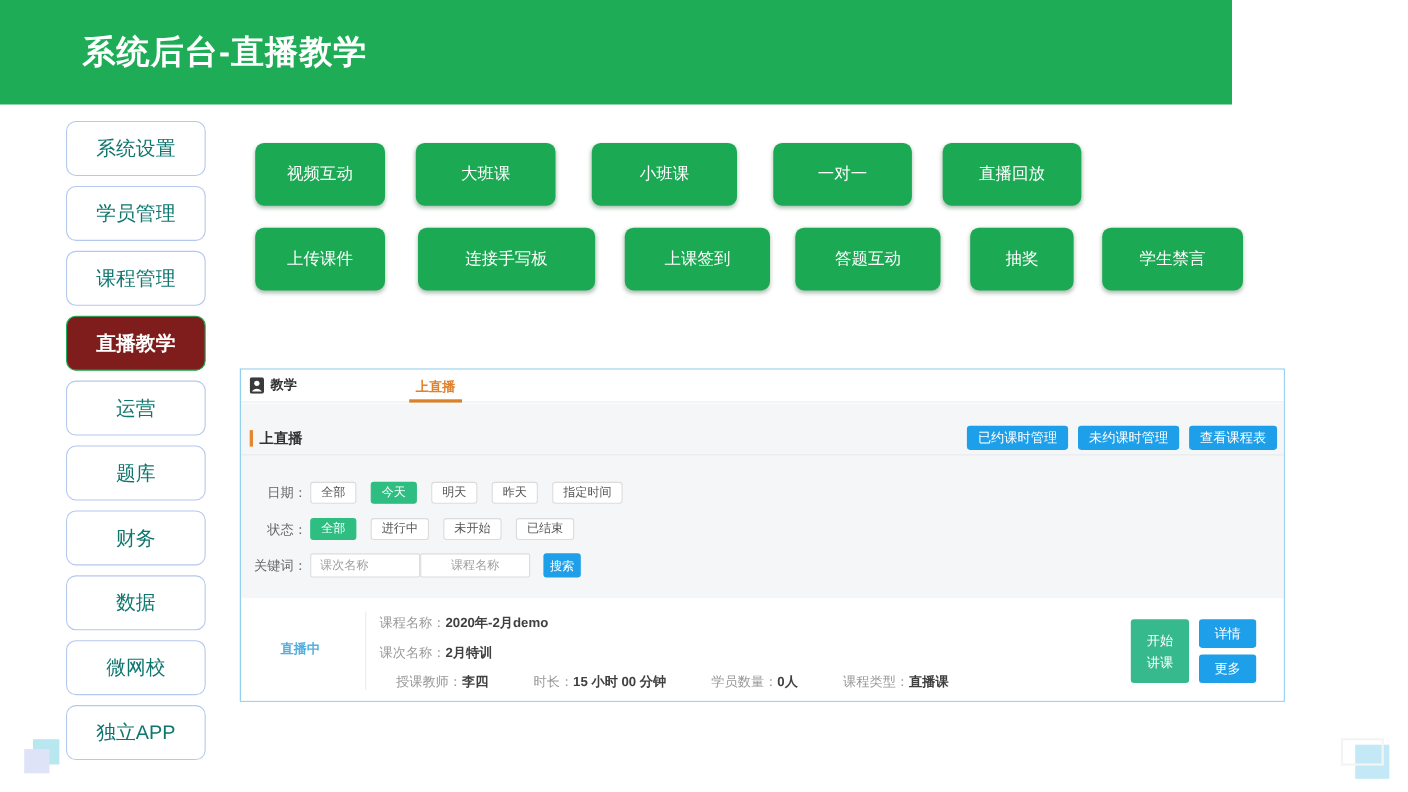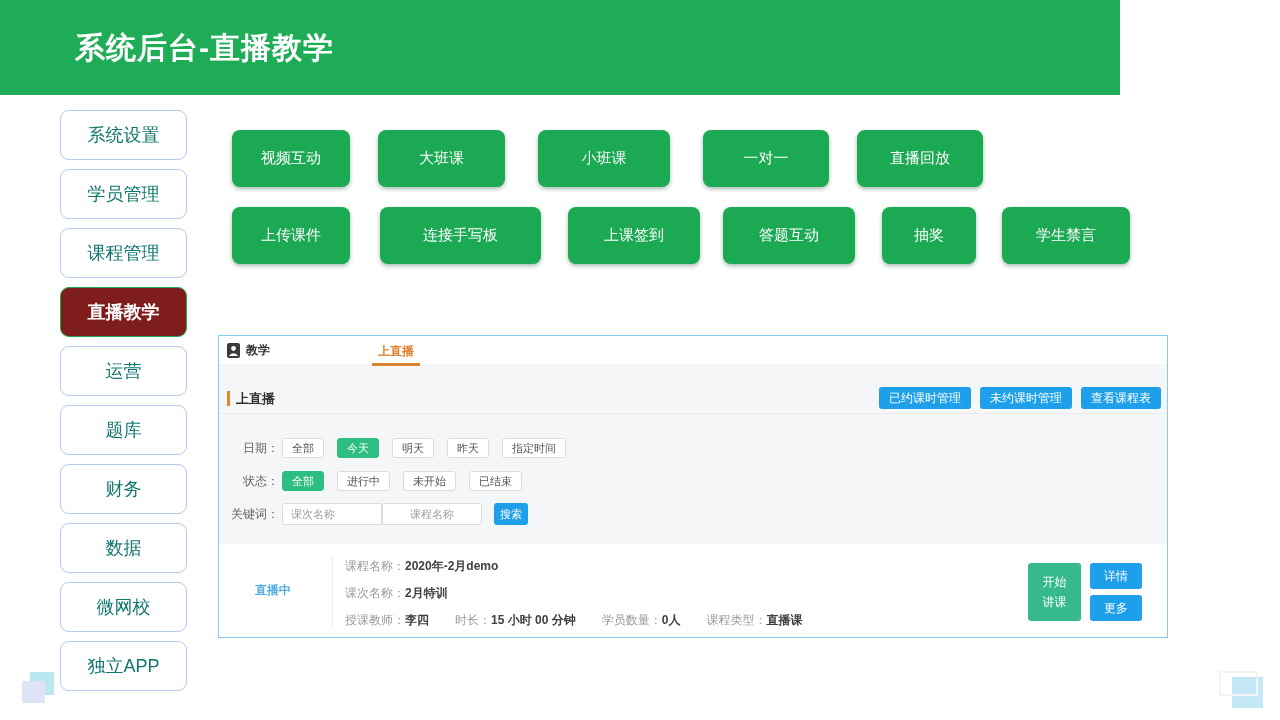--- a/index.html
+++ b/index.html
@@ -101,21 +101,21 @@
   .live-status {
     position:absolute; left:36px; top:38px; font-size:12px; font-weight:700;
     color:#56aee0;
   }
   .row-divider {
     position:absolute; left:113px; top:12px; bottom:10px; width:1px; background:#ebebeb;
   }
   .field-line { position:absolute; left:126px; display:flex; font-size:12px; white-space:nowrap; }
   .f-label { color:#999999;text-align:center; }
   .f-value { color:#404040; font-weight:700; }
-  .f-group { display:flex; margin-right:26px; }
+  .f-group { display:flex; margin-right:26px;margin-left:15px; }
   .start-btn {
     position:absolute; left:809px; top:19px; width:53px; height:58px;
     background:#36ba8d; border:none; border-radius:3px; color:#ffffff;
     font-size:12px; line-height:20px; padding:0 14px; cursor:pointer;
     display:flex; align-items:center; justify-content:center; text-align:center;
     font-family:"Liberation Sans","DejaVu Sans",sans-serif;
   }
   .detail-btn, .more-btn {
     position:absolute; left:871px; width:52px; height:26px; background:#1e9fe9;
     border:none; border-radius:3px; color:#ffffff; font-size:12px; cursor:pointer;

